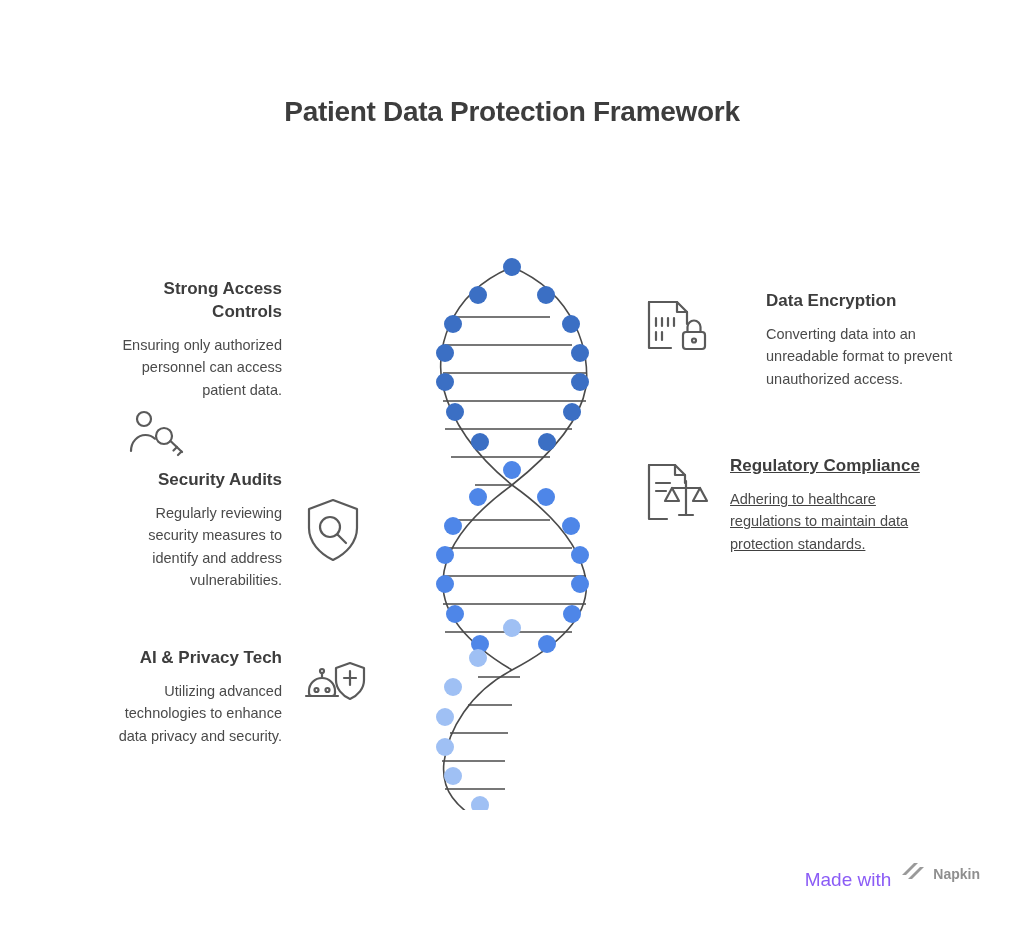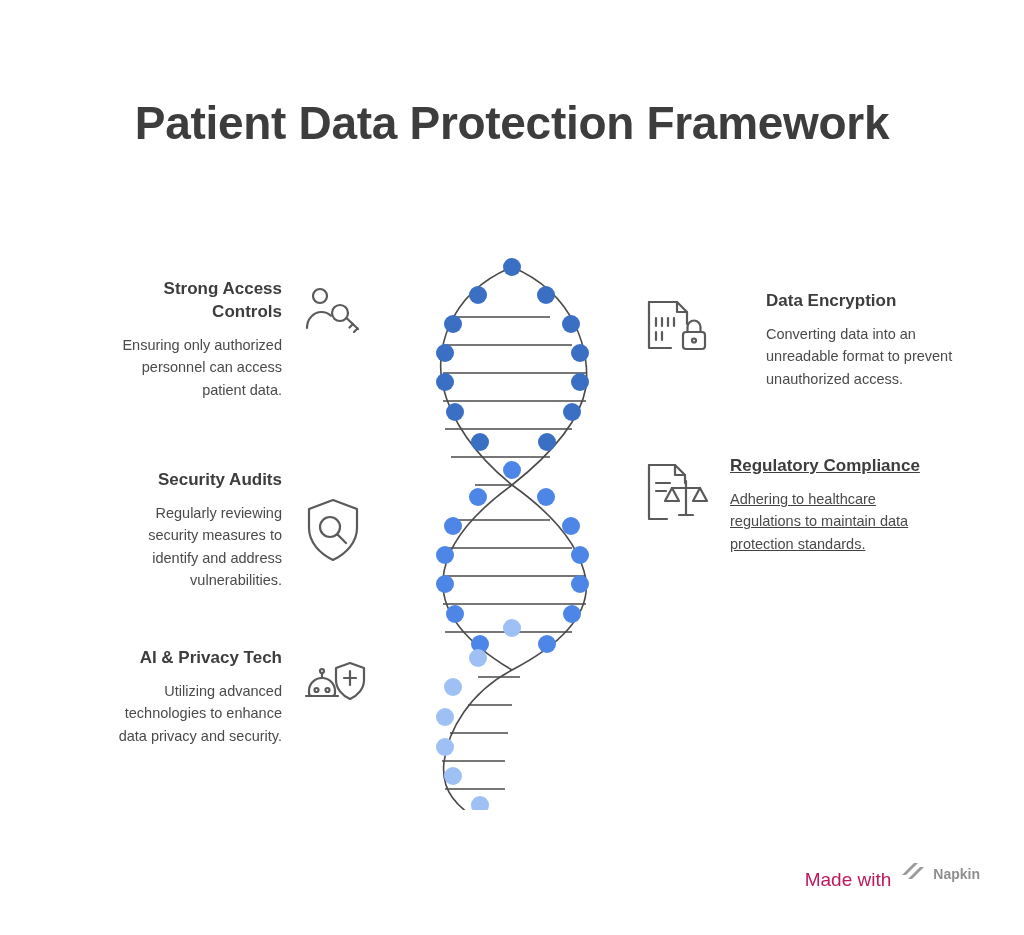--- a/index.html
+++ b/index.html
@@ -15,21 +15,21 @@
     color: #404040;
     overflow: hidden;
   }
 
   #page-title {
     position: absolute;
     top: 96px;
     left: 0;
     width: 1024px;
     text-align: center;
-    font-size: 46px;
+    font-size: 28px;
     font-weight: bold;
     color: #3d3d3d;
     letter-spacing: -0.3px;
   }
 
   
   .item {
     position: absolute;
     display: flex;
     align-items: flex-start;
@@ -62,21 +62,21 @@
     height: 74px;
     flex: 0 0 74px;
     display: flex;
     align-items: center;
     justify-content: center;
   }
   .item-left .icon-box { margin-left: 14px; }
   .item-right .icon-box { margin-right: 16px; }
 
   
-  #item-access   { left: 106px; top: 278px; }
+  #item-access   { left: 106px; top: 278px; flex-direction: column; }
   #item-audits   { left: 106px; top: 469px; align-items: center; }
   #item-ai       { left: 106px; top: 647px; }
   #item-encrypt  { left: 640px; top: 290px; gap: 36px; }
   #item-reg      { left: 640px; top: 455px; text-decoration: underline; }
 
   #helix {
     position: absolute;
     left: 400px;
     top: 240px;
   }
@@ -84,21 +84,21 @@
   #napkin-badge {
     position: absolute;
     right: 44px;
     bottom: 44px;
     display: flex;
     align-items: center;
     gap: 9px;
     color: #9a9a9a;
     font-size: 19px;
   }
-  #napkin-badge .made-with { color: #be185d; margin-top: 12px; }
+  #napkin-badge .made-with { color: #8b5cf6; margin-top: 12px; }
   #napkin-badge .napkin-word {
     color: #8f8f8f;
     font-weight: bold;
     font-size: 14px;
   }
 </style>
 </head>
 <body>
 
 <div id="page-title">Patient Data Protection Framework</div>

